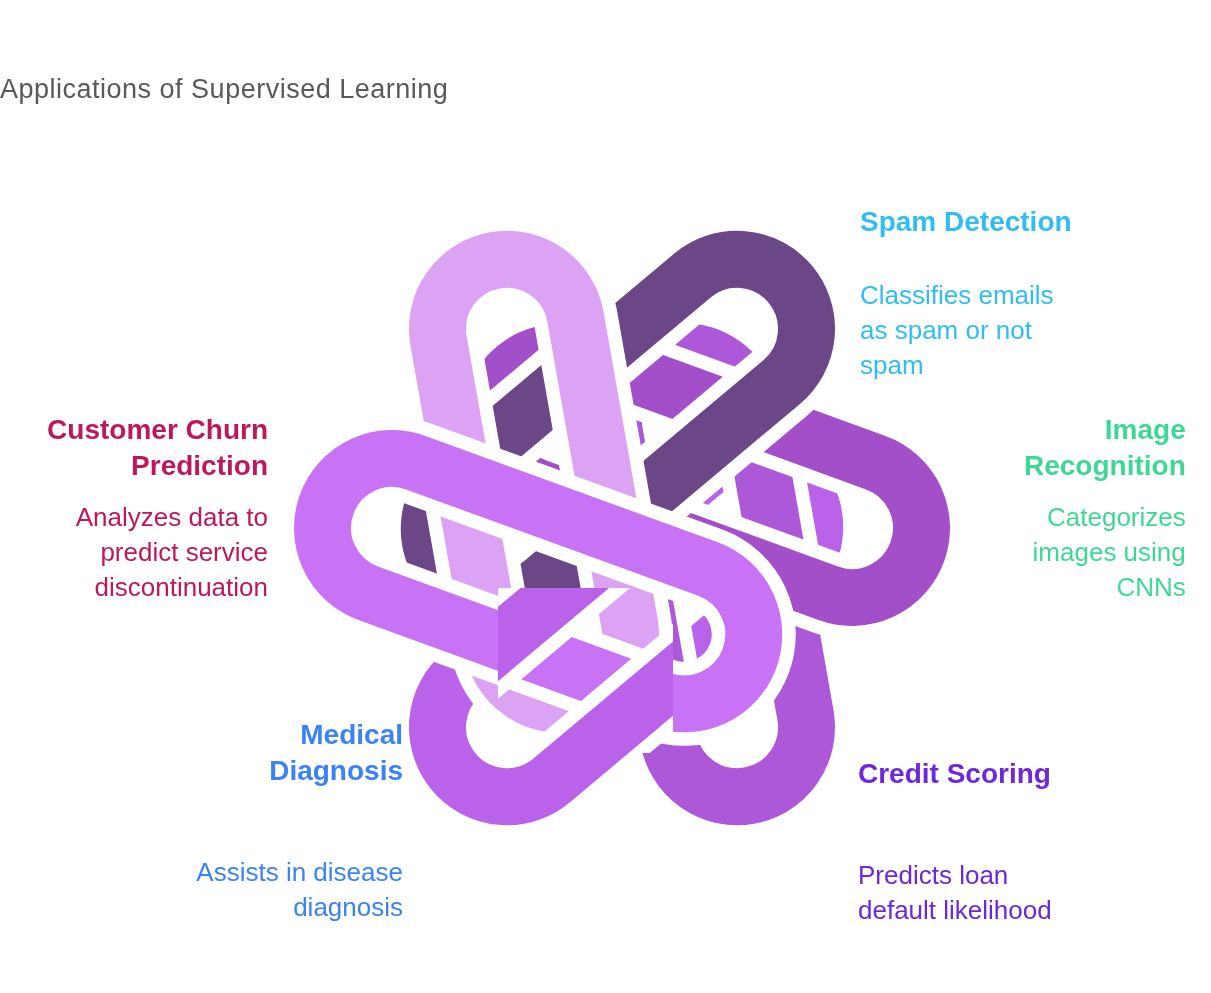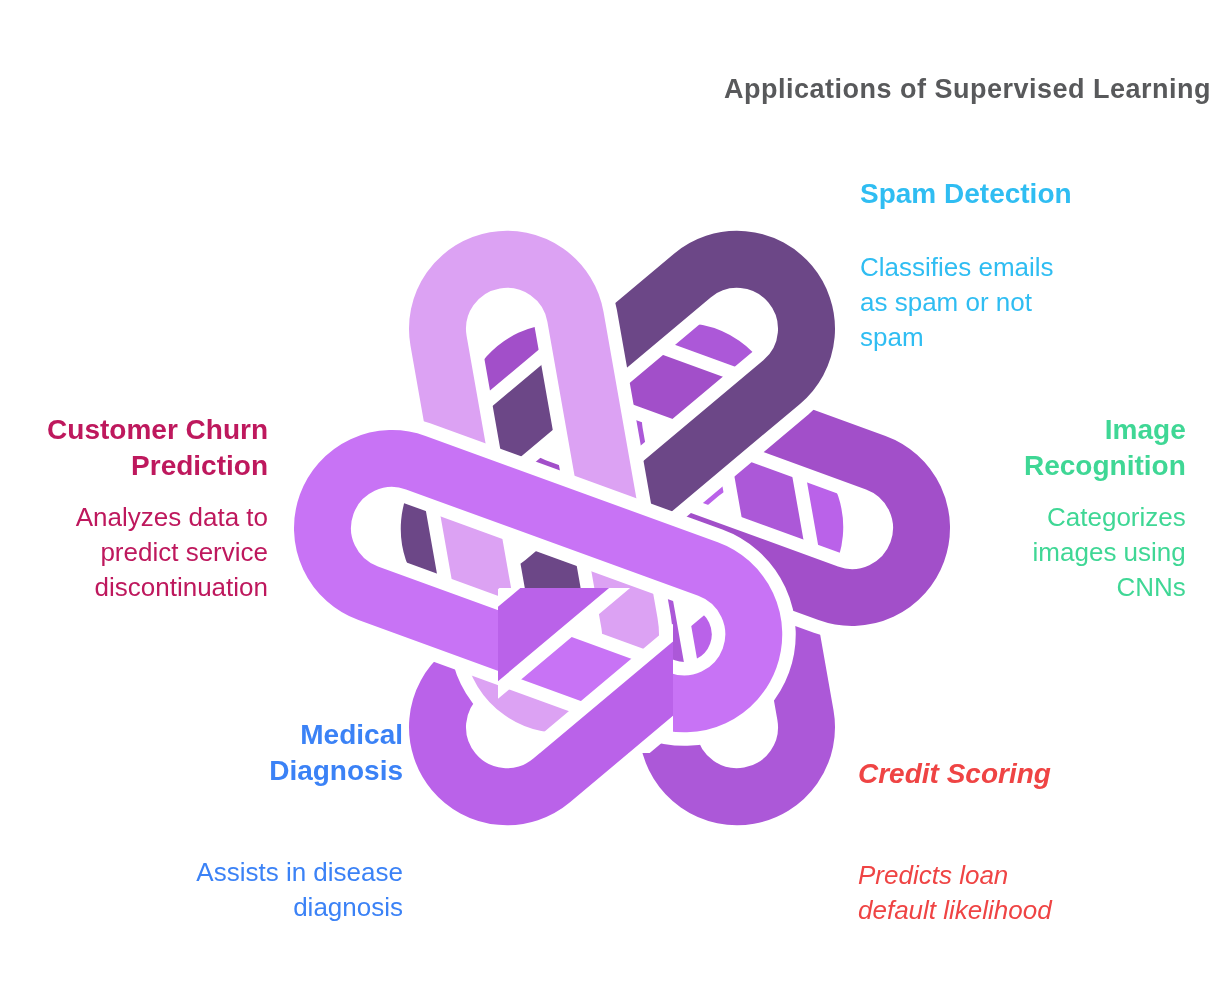--- a/index.html
+++ b/index.html
@@ -9,26 +9,25 @@
     height: 993px;
     background: #ffffff;
     overflow: hidden;
     font-family: "Liberation Sans", sans-serif;
   }
   .knot-svg { position: absolute; left: 0; top: 0; }
   .diagram-title {
     position: absolute;
     left: 0; right: 0;
     top: 74px;
-    text-align: right;
+    text-align: left;
     font-size: 27px;
-    font-weight: 700;
+    font-weight: 400;
     color: #58595B;
     letter-spacing: 0.5px;
-    padding-left: 9px;
   }
   .label-block { position: absolute; }
   .align-right { text-align: right; }
   .align-left  { text-align: left; }
   .label-title {
     font-size: 28px;
     font-weight: bold;
     line-height: 36px;
     white-space: pre-line;
     margin: 0;
@@ -38,21 +37,21 @@
     font-weight: 400;
     line-height: 35px;
     white-space: pre-line;
     margin: 0;
   }
   #label-sentiment .label-desc, #label-spam .label-desc   { margin-top: 38px; }
   #label-churn .label-desc,     #label-image .label-desc  { margin-top: 16px; }
   #label-medical .label-desc,   #label-credit .label-desc { margin-top: 66px; }
 
   #label-sentiment { top: 155px; right: 826px; }
-  #label-spam      { top: 176px; left: 860px; }
+  #label-spam      { top: 204px; left: 860px; }
   #label-churn     { top: 412px; right: 943px; }
   #label-image     { top: 412px; left: 1024px; text-align: right; }
   #label-medical   { top: 717px; right: 808px; }
   #label-credit    { top: 756px; left: 858px; }
 </style>
 </head>
 <body>
 
 <div class="canvas">
 
@@ -142,19 +141,19 @@
 CNNs</p>
   </div>
 
   <div class="label-block align-right" id="label-medical" style="color: #3b82f6;">
     <h2 class="label-title">Medical
 Diagnosis</h2>
     <p class="label-desc">Assists in disease
 diagnosis</p>
   </div>
 
-  <div class="label-block align-left" id="label-credit" style="color: #ef4444; font-style: italic;">
+  <div class="label-block align-left" id="label-credit" style="color: #6d28d9;">
     <h2 class="label-title">Credit Scoring</h2>
     <p class="label-desc">Predicts loan
 default likelihood</p>
   </div>
 
 </div>
 
 </body></html>

